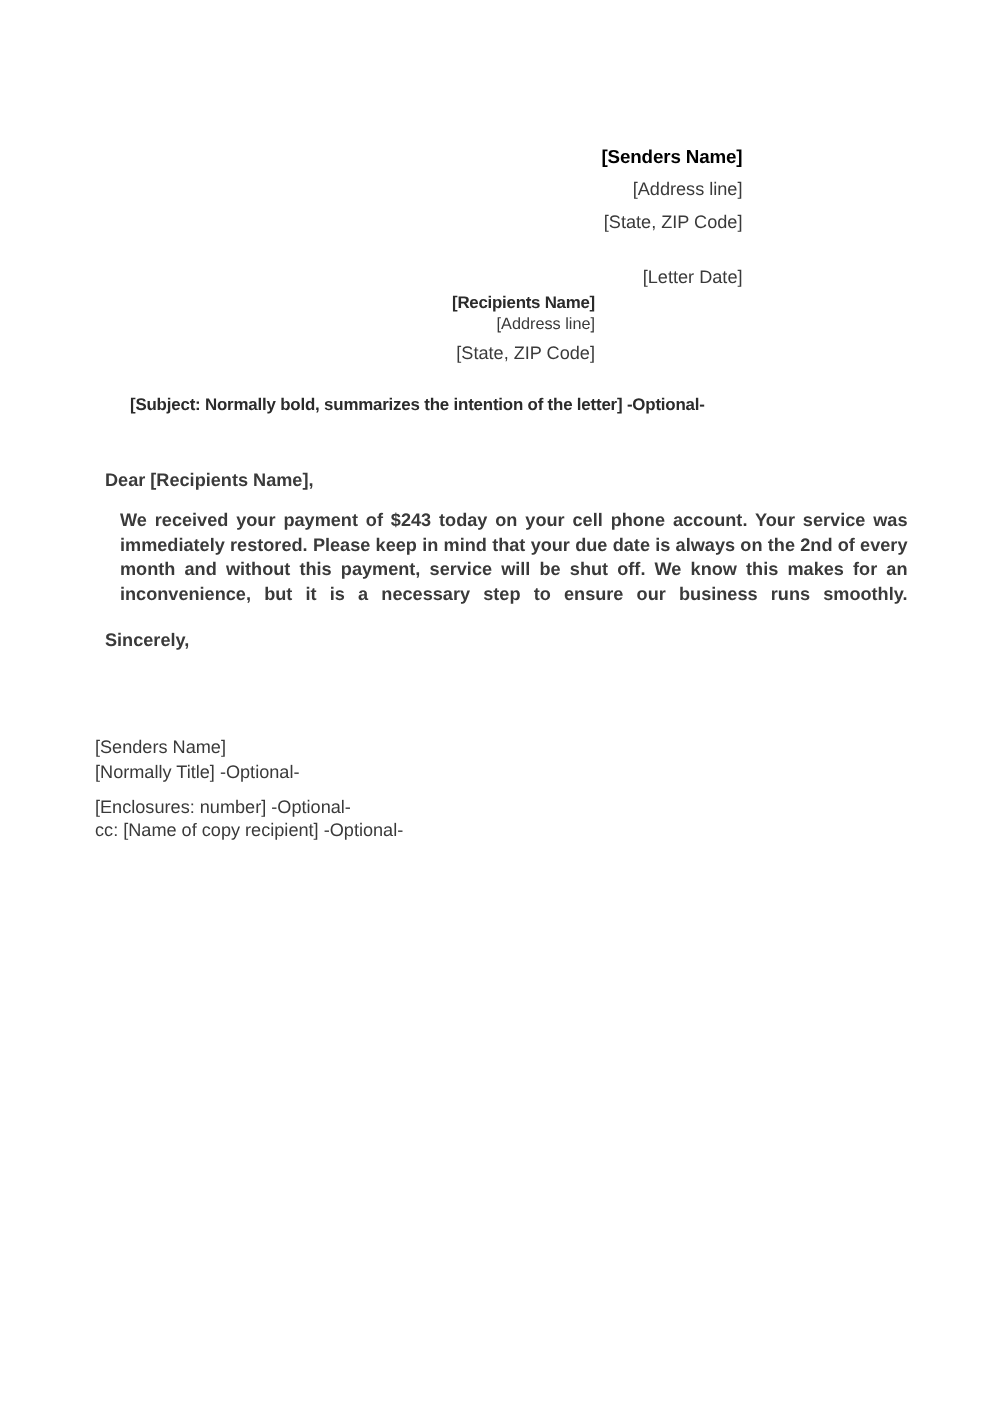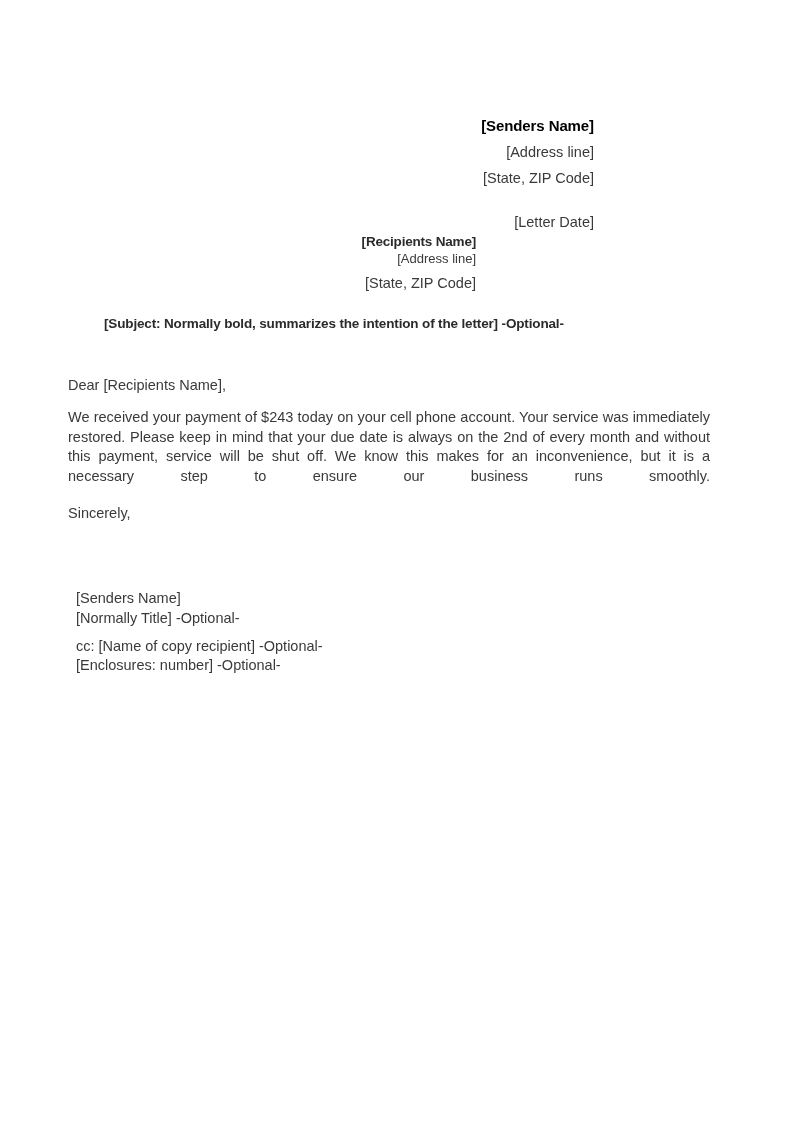--- a/index.html
+++ b/index.html
@@ -93,35 +93,36 @@
     color: #2b2b2b;
     line-height: 18px;
     letter-spacing: -0.15px;
     padding-left: 28px;
   }
 
   
   .body-block {
     position: absolute;
     top: 375px;
-    left: 68px;
+    left: 84px;
     width: 642px;
+    font-weight: bold;
   }
   .salutation {
     font-size: 14.5px;
     line-height: 20px;
     color: #3a3a3a;
     margin-bottom: 13px;
   }
   .para {
     font-size: 14.5px;
     line-height: 19.6px;
     color: #3a3a3a;
     text-align: justify;
-    margin: 0 0 17px 0;
+    margin: 0 0 17px 12px;
   }
   
   .para-justify-all {
     text-align: justify;
     text-align-last: justify;
   }
   .closing {
     font-size: 14.5px;
     line-height: 20px;
     color: #3a3a3a;
@@ -178,17 +179,17 @@
     <p class="para para-justify-all">We received your payment of $243 today on your cell phone account. Your service was immediately restored. Please keep in mind that your due date is always on the 2nd of every month and without this payment, service will be shut off. We know this makes for an inconvenience, but it is a necessary step to ensure our business runs smoothly.</p>
     <div class="closing">Sincerely,</div>
   </div>
 
   <div class="signature-block">
     <div class="sig-line">[Senders Name]</div>
     <div class="sig-line">[Normally Title] -Optional-</div>
   </div>
 
   <div class="enclosure-block">
+    <div class="enc-line">[Enclosures: number] -Optional-</div>
     <div class="enc-line">cc: [Name of copy recipient] -Optional-</div>
-    <div class="enc-line">[Enclosures: number] -Optional-</div>
   </div>
 
 </div>
 
 </body></html>

